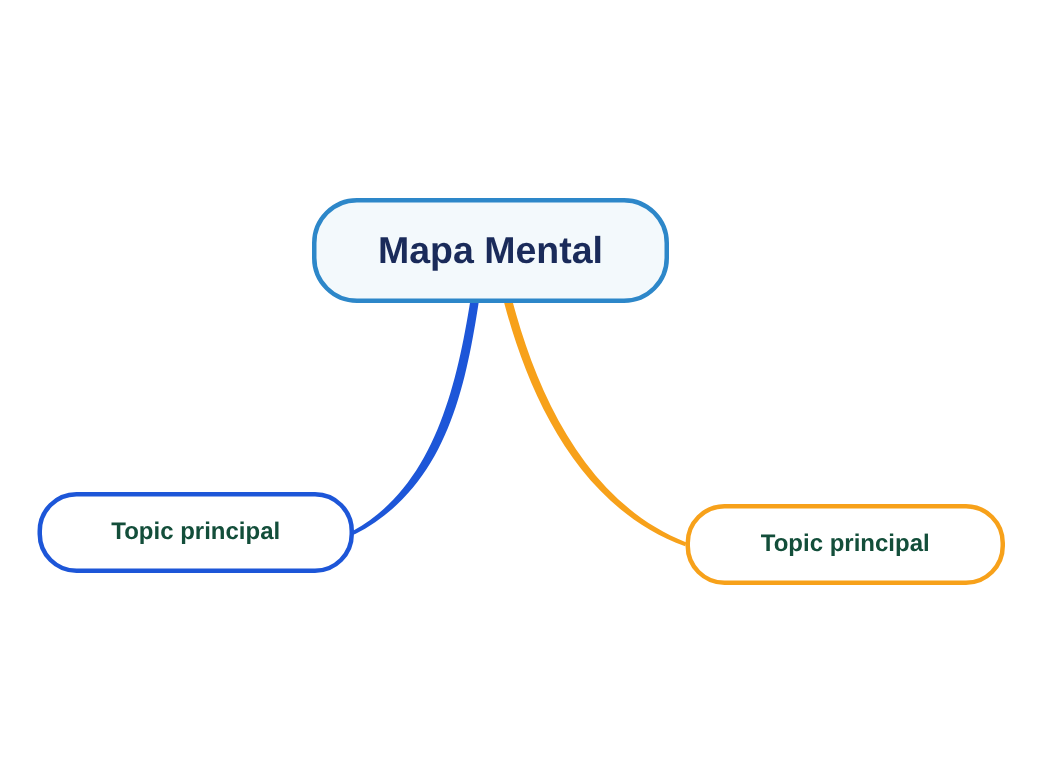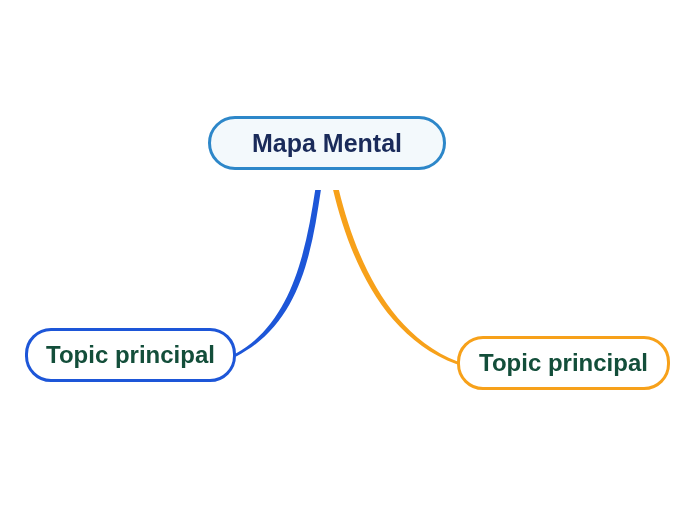--- a/index.html
+++ b/index.html
@@ -27,35 +27,35 @@
     position: absolute;
     display: flex;
     align-items: center;
     justify-content: center;
     box-sizing: border-box;
     background: var(--node-fill, #ffffff);
     cursor: default;
   }
   .node-root {
     left: 208px;
-    top: 116px;
+    top: 132px;
     width: 238px;
-    height: 54px;
+    height: 70px;
     border: 3px solid var(--root-border, #2d87c9);
     border-radius: 30px;
     background: var(--root-fill, #f3f9fc);
   }
   .node-root .node-label {
     color: var(--root-text, #1a2b5a);
     font-size: 25px;
     font-weight: 700;
   }
   .node-topic .node-label {
     color: var(--topic-text, #134e3a);
-    font-size: 24px;
+    font-size: 16px;
     font-weight: 700;
   }
   .node-topic-left {
     left: 25px;
     top: 328px;
     width: 211px;
     height: 54px;
     border: 3px solid var(--branch-blue, #1d56d8);
     border-radius: 26px;
   }

